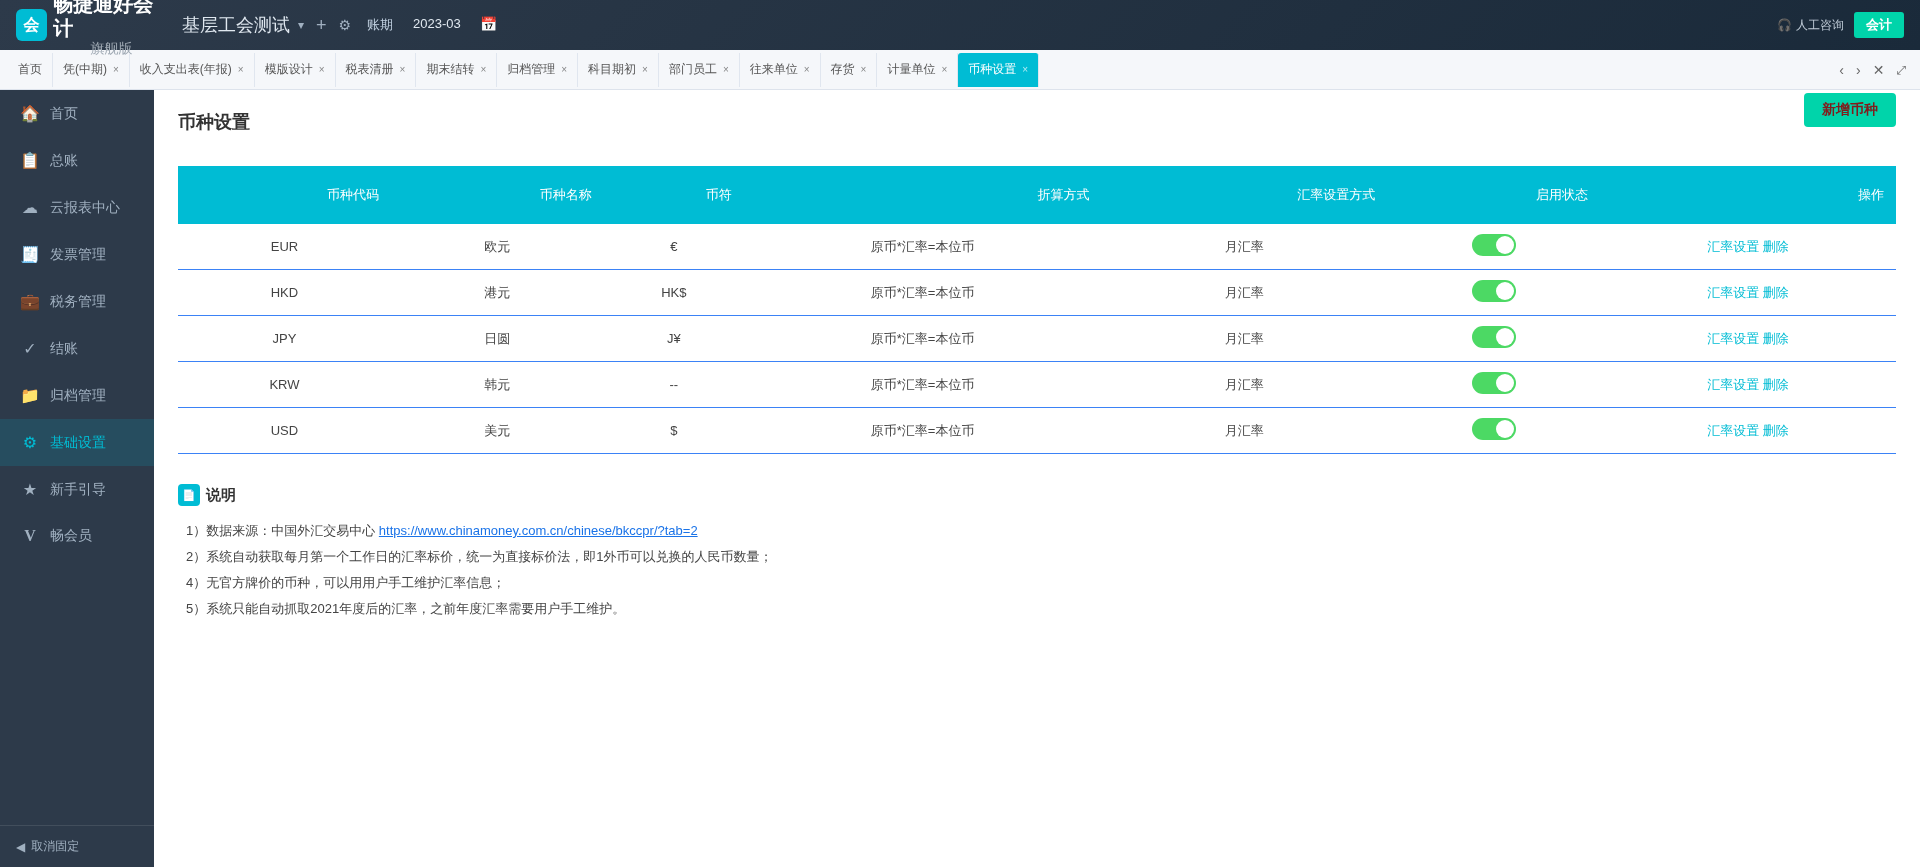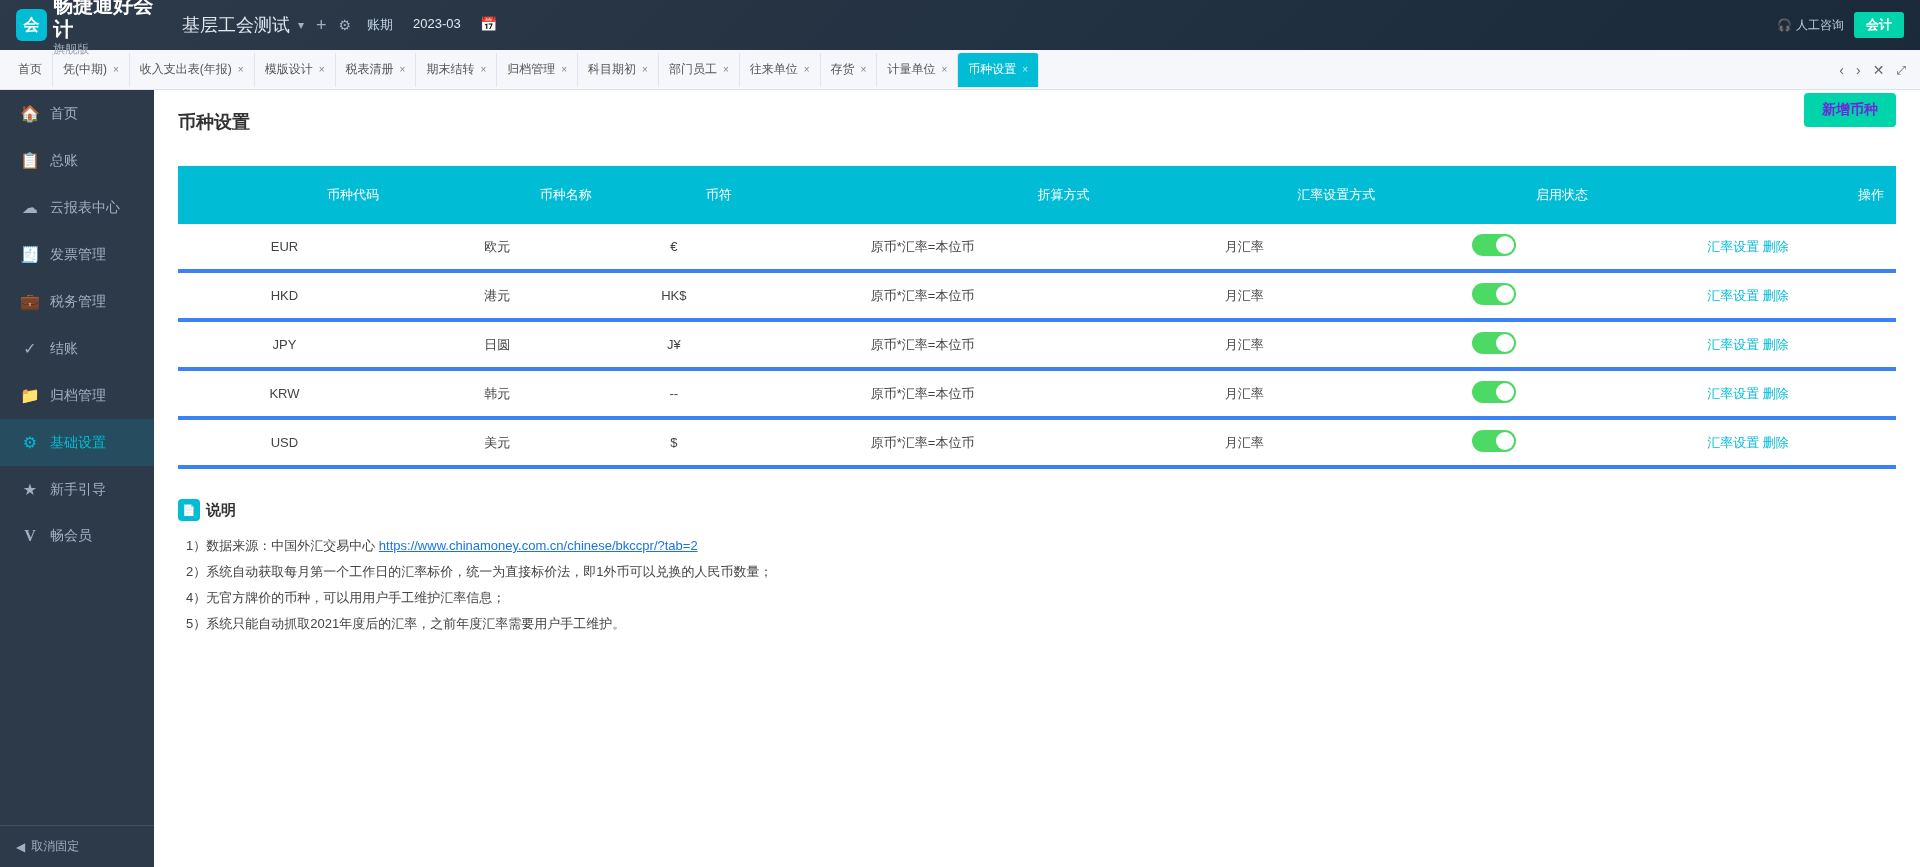--- a/index.html
+++ b/index.html
@@ -7,21 +7,21 @@
 
     
     .top-header {
       display: flex; align-items: center; height: 50px;
       background: linear-gradient(135deg, #2d3a4a 0%, #1a2a3a 100%);
       padding: 0 16px; gap: 12px;
     }
     .logo-area { display: flex; align-items: center; gap: 6px; width: 154px; }
     .logo-icon { width: 32px; height: 32px; background: #00bcd4; border-radius: 6px; display: flex; align-items: center; justify-content: center; color: white; font-size: 16px; font-weight: bold; }
     .logo-text { color: white; font-size: 20px; font-weight: bold; line-height: 1.2; }
-    .logo-subtext { color: #a0aab4; font-size: 12px; }
+    .logo-subtext { color: #a0aab4; font-size: 14px; text-align: center; }
     .header-center { flex: 1; display: flex; align-items: center; gap: 8px; }
     .company-name { color: #e0e8f0; font-size: 18px; }
     .header-right { display: flex; align-items: center; gap: 10px; }
     .btn-service { display: flex; align-items: center; gap: 4px; color: #c0ccd8; font-size: 12px; cursor: pointer; }
     .btn-account { background: #00d4aa; color: white; border: none; padding: 4px 12px; border-radius: 3px; font-size: 13px; cursor: pointer; font-weight: bold; }
 
     
     .tab-bar {
       display: flex; align-items: center; height: 40px;
       background: #f5f7fa; border-bottom: 1px solid #dde3ec;
@@ -56,30 +56,30 @@
     .sidebar-footer {
       margin-top: auto; padding: 12px 16px;
       border-top: 1px solid rgba(255,255,255,0.1);
       color: #a0b0c0; font-size: 12px; cursor: pointer;
       display: flex; align-items: center; gap: 6px;
     }
 
     
     .content { flex: 1; background: white; overflow-y: auto; padding: 20px 24px; }
     .page-title { font-size: 18px; font-weight: bold; color: #333; margin-bottom: 16px; }
-    .btn-new { float: right; margin-top: -40px; background: #00d4aa; color: #6d28d9; border: none; padding: 8px 18px; border-radius: 4px; font-size: 14px; cursor: pointer; font-weight: bold; }
+    .btn-new { float: right; margin-top: -40px; background: #00d4aa; color: #7f1d1d; border: none; padding: 8px 18px; border-radius: 4px; font-size: 14px; cursor: pointer; font-weight: bold; }
 
     
     .data-table { width: 100%; border-collapse: collapse; margin-bottom: 30px; }
     .data-table thead tr { background: #00bcd4; }
     .data-table thead th {
       color: white; font-size: 13px; font-weight: normal;
       padding: 20px 12px; text-align: right; border: none;
     }
-    .data-table tbody tr { border-bottom: 4px solid #3b82f6; }
+    .data-table tbody tr { border-bottom: 1px solid #3b82f6; }
     .data-table tbody td { padding: 10px 12px; text-align: center; font-size: 13px; color: #444; }
     .td-action-link { color: #00bcd4; cursor: pointer; text-decoration: none; font-size: 13px; }
     .td-action-delete { color: #00bcd4; cursor: pointer; margin-left: 0; }
 
     
     .toggle-wrap { display: inline-flex; align-items: center; justify-content: center; }
     .toggle {
       width: 44px; height: 22px; background: #4cd964; border-radius: 11px;
       position: relative; cursor: pointer;
     }

